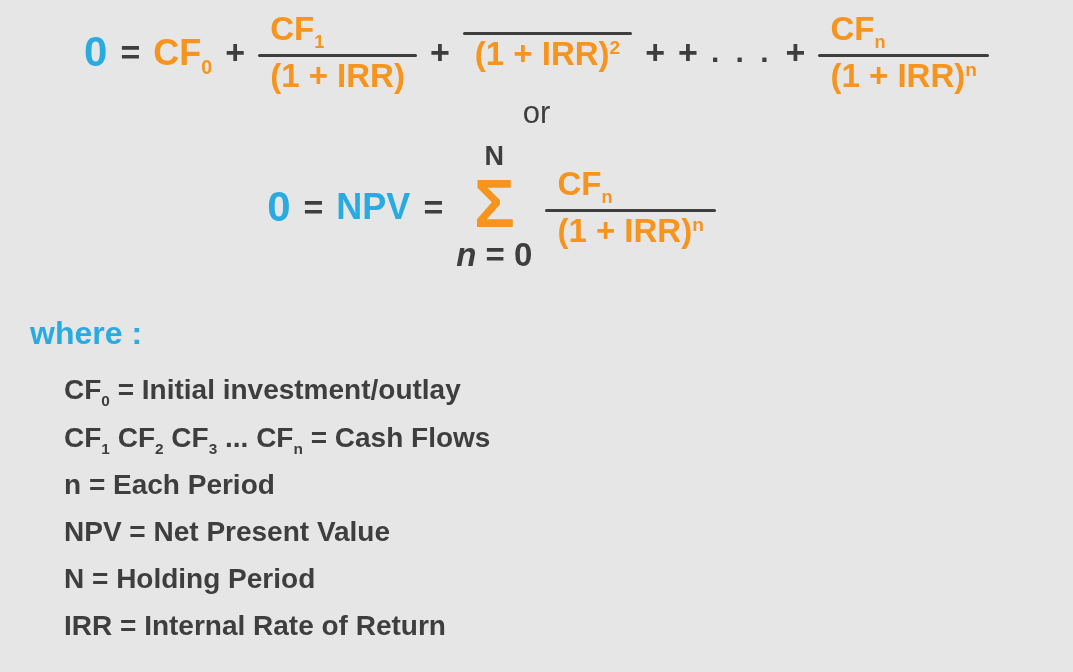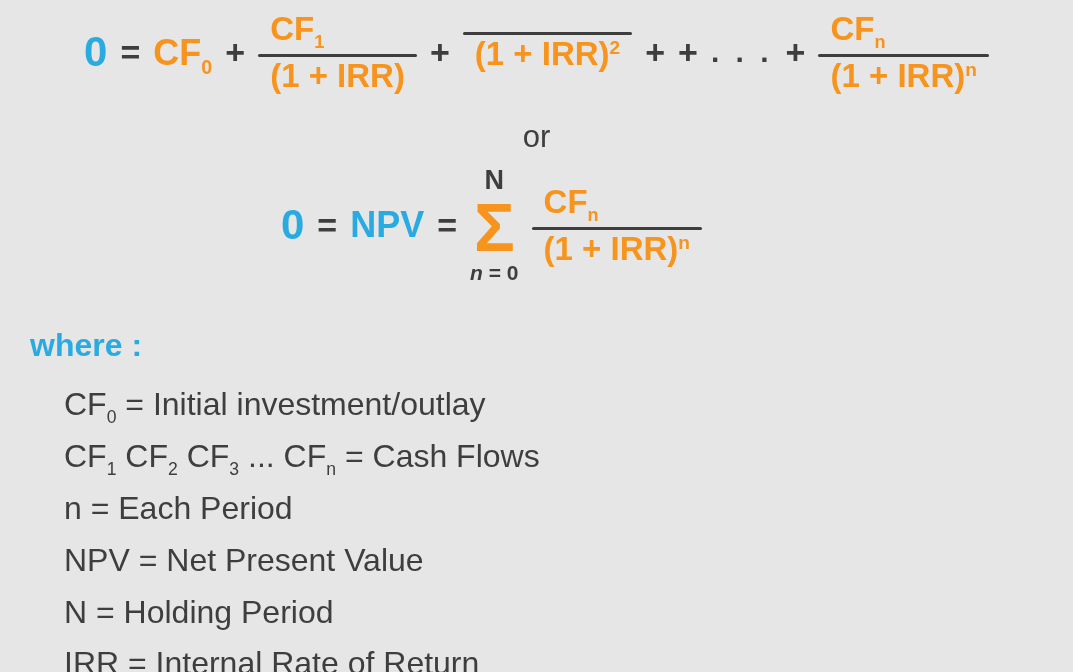--- a/index.html
+++ b/index.html
@@ -43,38 +43,38 @@
 
   .frac { display: inline-flex; flex-direction: column; align-items: flex-start; }
   .frac .num, .frac .den {
     font-size: 33px; font-weight: 700; line-height: 1.15; padding: 0 12px;
     white-space: nowrap;
   }
   .frac .num { margin-bottom: 6px; }
   .frac .den { }
   .fbar { align-self: stretch; height: 3px; background: var(--dark); border-radius: 2px; }
 
-  .or-row { margin-top: 24px; text-align: center; font-size: 31px; color: var(--dark); }
+  .or-row { text-align: center; font-size: 31px; color: var(--dark); }
 
   .f2-row { margin-top: 12px; transform: translateX(-45px); }
   .sigma-block { display: inline-flex; flex-direction: column; align-items: center; line-height: 1; }
   .sig-top { font-size: 27px; font-weight: 700; color: var(--dark); margin-bottom: 2px; }
   .sig { font-size: 68px; font-weight: 700; color: var(--orange); line-height: 0.92; }
-  .sig-bottom { font-size: 21px; font-weight: 700; color: var(--dark); margin-top: 4px; white-space: nowrap; }
+  .sig-bottom { font-size: 33px; font-weight: 700; color: var(--dark); margin-top: 4px; white-space: nowrap; }
   .ital { font-style: italic; }
 
   
   .where-head {
     margin: 44px 0 0 30px;
     font-size: 32px; font-weight: 700; color: var(--blue);
   }
   .defs { margin: 22px 0 0 64px; }
   .def {
-    font-size: 32px; color: var(--dark); line-height: 1.15;
-    margin-bottom: 15px; white-space: nowrap;
+    font-size: 28px; color: var(--dark); line-height: 1.15;
+    margin-bottom: 15px; white-space: nowrap; font-weight: bold;
   }
 </style>
 </head>
 <body>
 
 <div class="canvas">
 
   <div class="f-row f1-row">
     <span class="lhs-zero blue">0</span>
     <span class="op dark">=</span>

